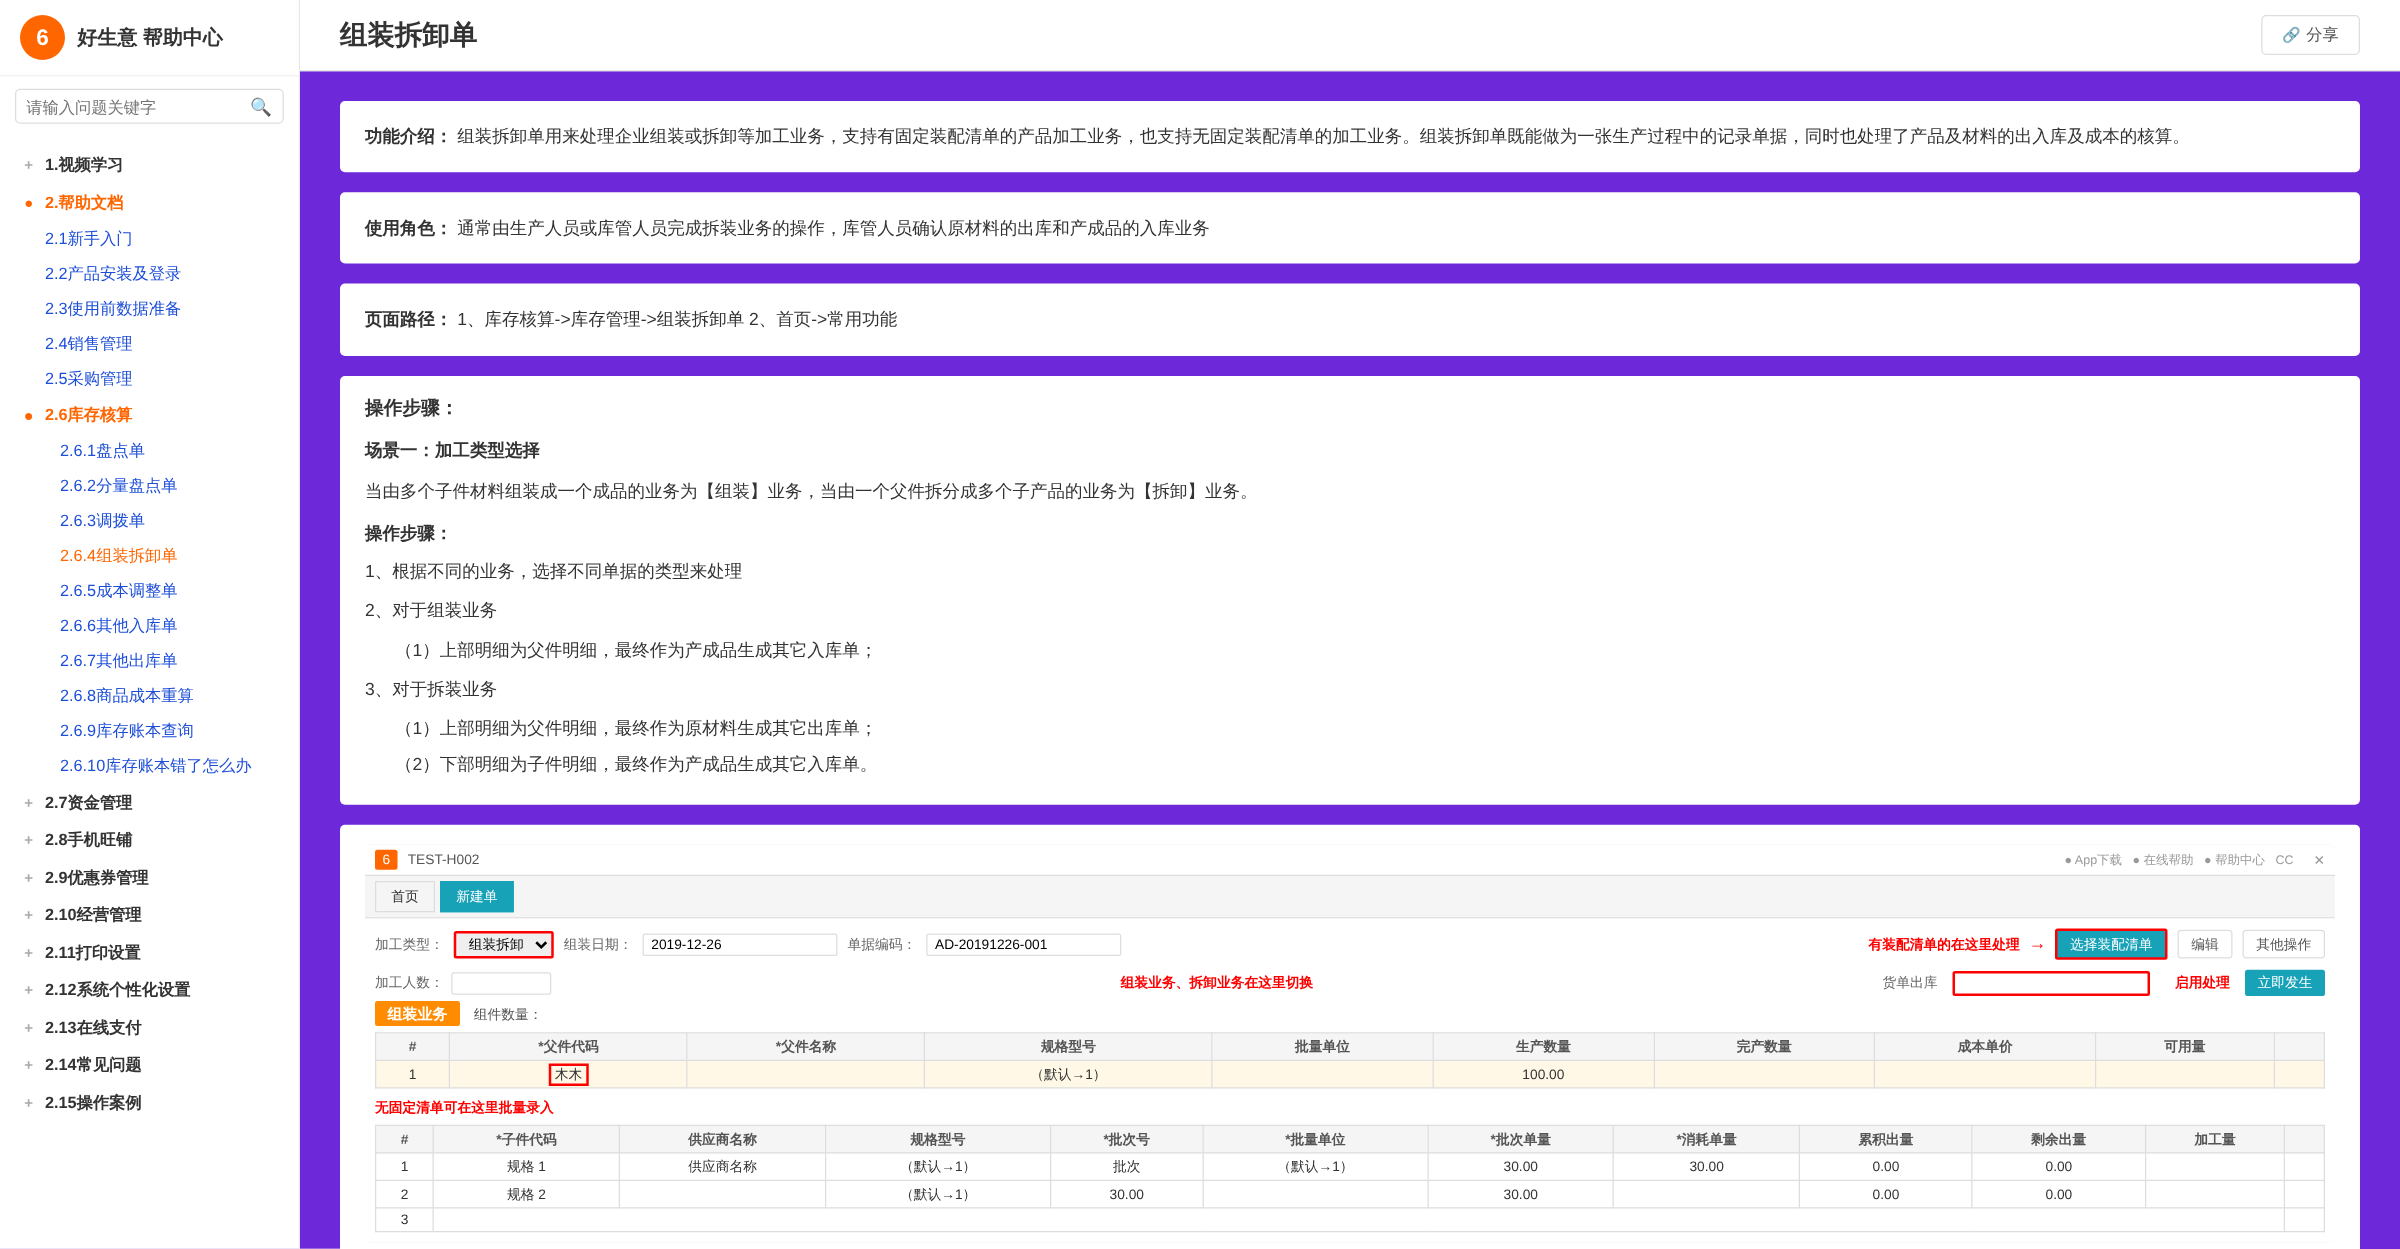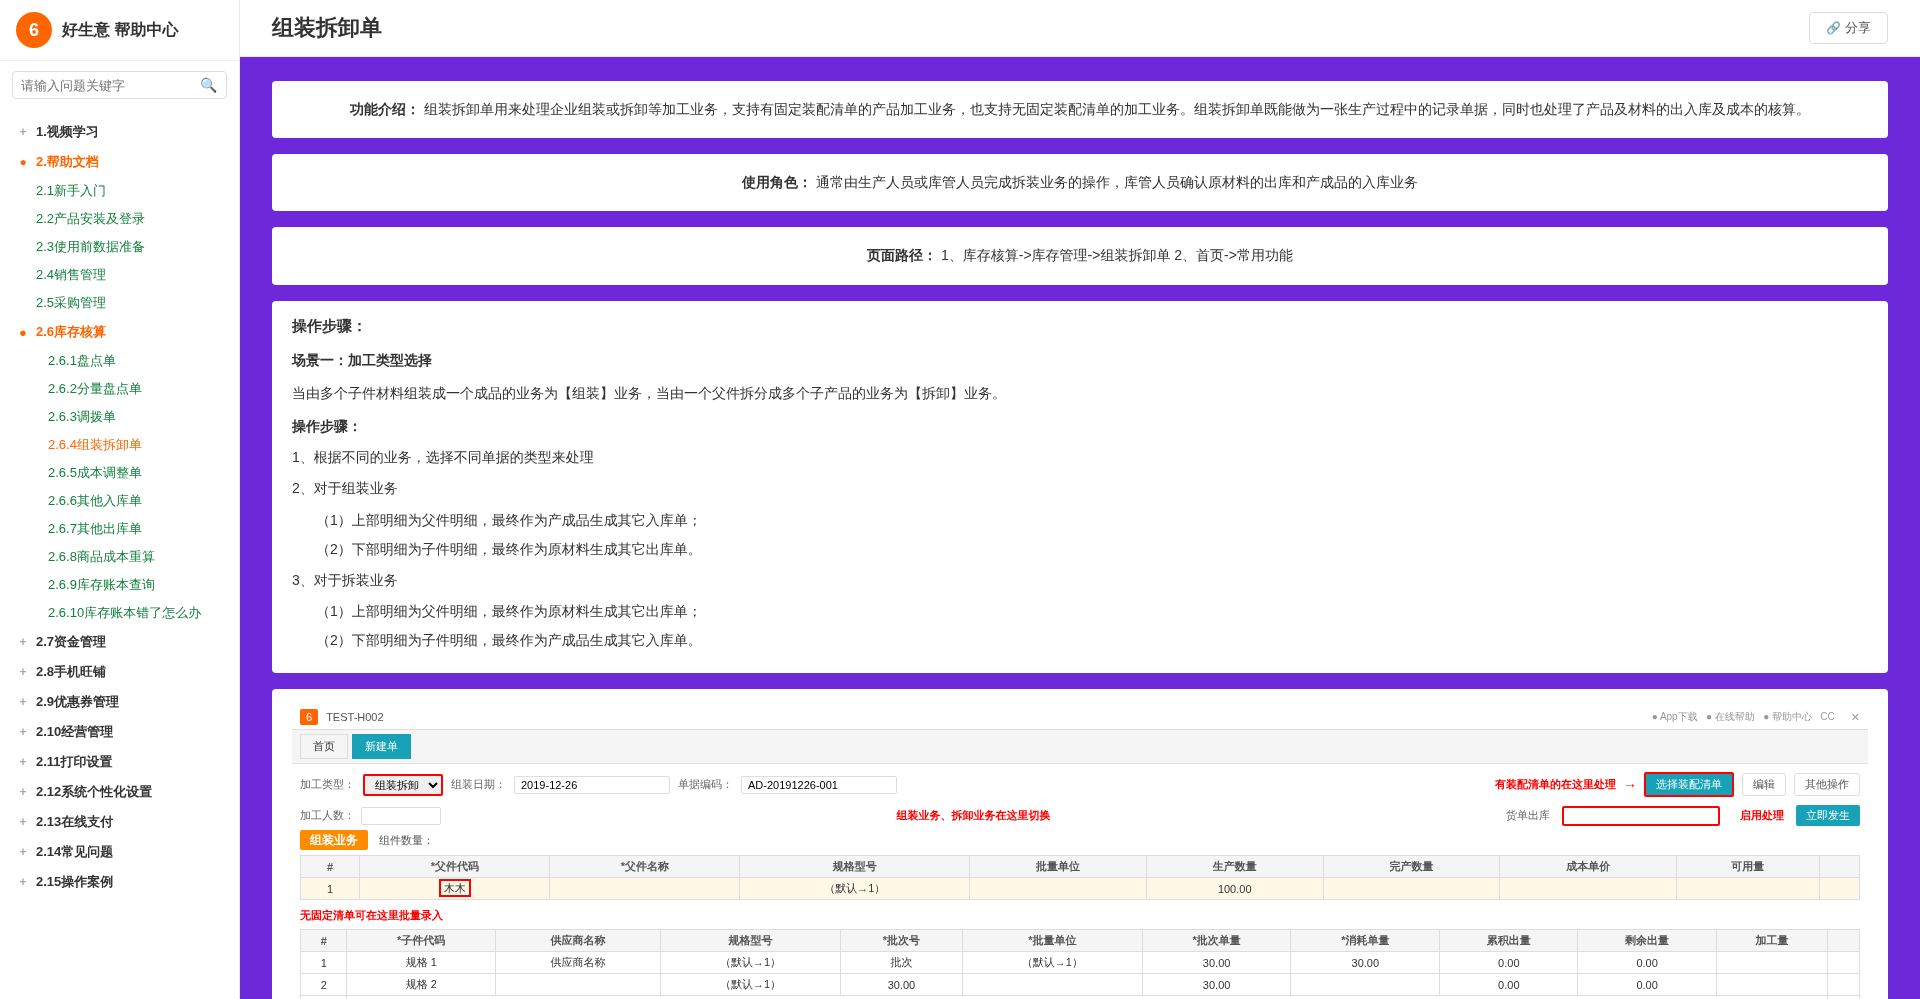--- a/index.html
+++ b/index.html
@@ -90,21 +90,21 @@
       color: #aaa;
       flex-shrink: 0;
     }
     .nav-item-row.active { color: #f60; }
     .nav-item-row.active .nav-icon { color: #f60; }
     .nav-item-row.section { font-weight: bold; color: #333; }
     .nav-item-row.section.open { color: #f60; }
     .nav-sub-item {
       padding: 5px 16px 5px 36px;
       font-size: 13px;
-      color: #15803d;
+      color: #1d4ed8;
       cursor: pointer;
     }
     .nav-sub-item.active { color: #f60; }
     .plus-icon { color: #f60; font-size: 12px; margin-right: 6px; }
     .minus-icon { color: #f60; font-size: 12px; margin-right: 6px; }
 
     
     .main-content {
       flex: 1;
       display: flex;
@@ -145,21 +145,21 @@
     }
     .info-block {
       background: #fff;
       border-radius: 4px;
       padding: 16px 20px;
       margin-bottom: 16px;
       line-height: 1.8;
       font-size: 14px;
       color: #333;
     }
-    .info-block p { margin: 0; text-align: center; }
+    .info-block p { margin: 0; }
     .bold { font-weight: bold; }
     .content-section {
       background: #fff;
       border-radius: 4px;
       padding: 16px 20px;
       margin-bottom: 16px;
     }
     .content-section h3 {
       font-size: 15px;
       font-weight: bold;
@@ -437,21 +437,20 @@
     <div class="content-section">
       <h3>操作步骤：</h3>
 
       <p><strong>场景一：加工类型选择</strong></p>
       <p>当由多个子件材料组装成一个成品的业务为【组装】业务，当由一个父件拆分成多个子产品的业务为【拆卸】业务。</p>
 
       <p class="step"><strong>操作步骤：</strong></p>
       <p class="step">1、根据不同的业务，选择不同单据的类型来处理</p>
       <p class="step">2、对于组装业务</p>
       <p class="sub-step">（1）上部明细为父件明细，最终作为产成品生成其它入库单；</p>
-      <p class="sub-step">（2）下部明细为子件明细，最终作为原材料生成其它出库单。</p>
       <p class="step">3、对于拆装业务</p>
       <p class="sub-step">（1）上部明细为父件明细，最终作为原材料生成其它出库单；</p>
       <p class="sub-step">（2）下部明细为子件明细，最终作为产成品生成其它入库单。</p>
     </div>
 
     <div class="screenshot-container">
       <div class="fake-screenshot">
 
         <div class="fake-screen-titlebar">
           <span style="background:#f60;color:#fff;padding:2px 6px;border-radius:2px;font-size:11px;">6</span>

